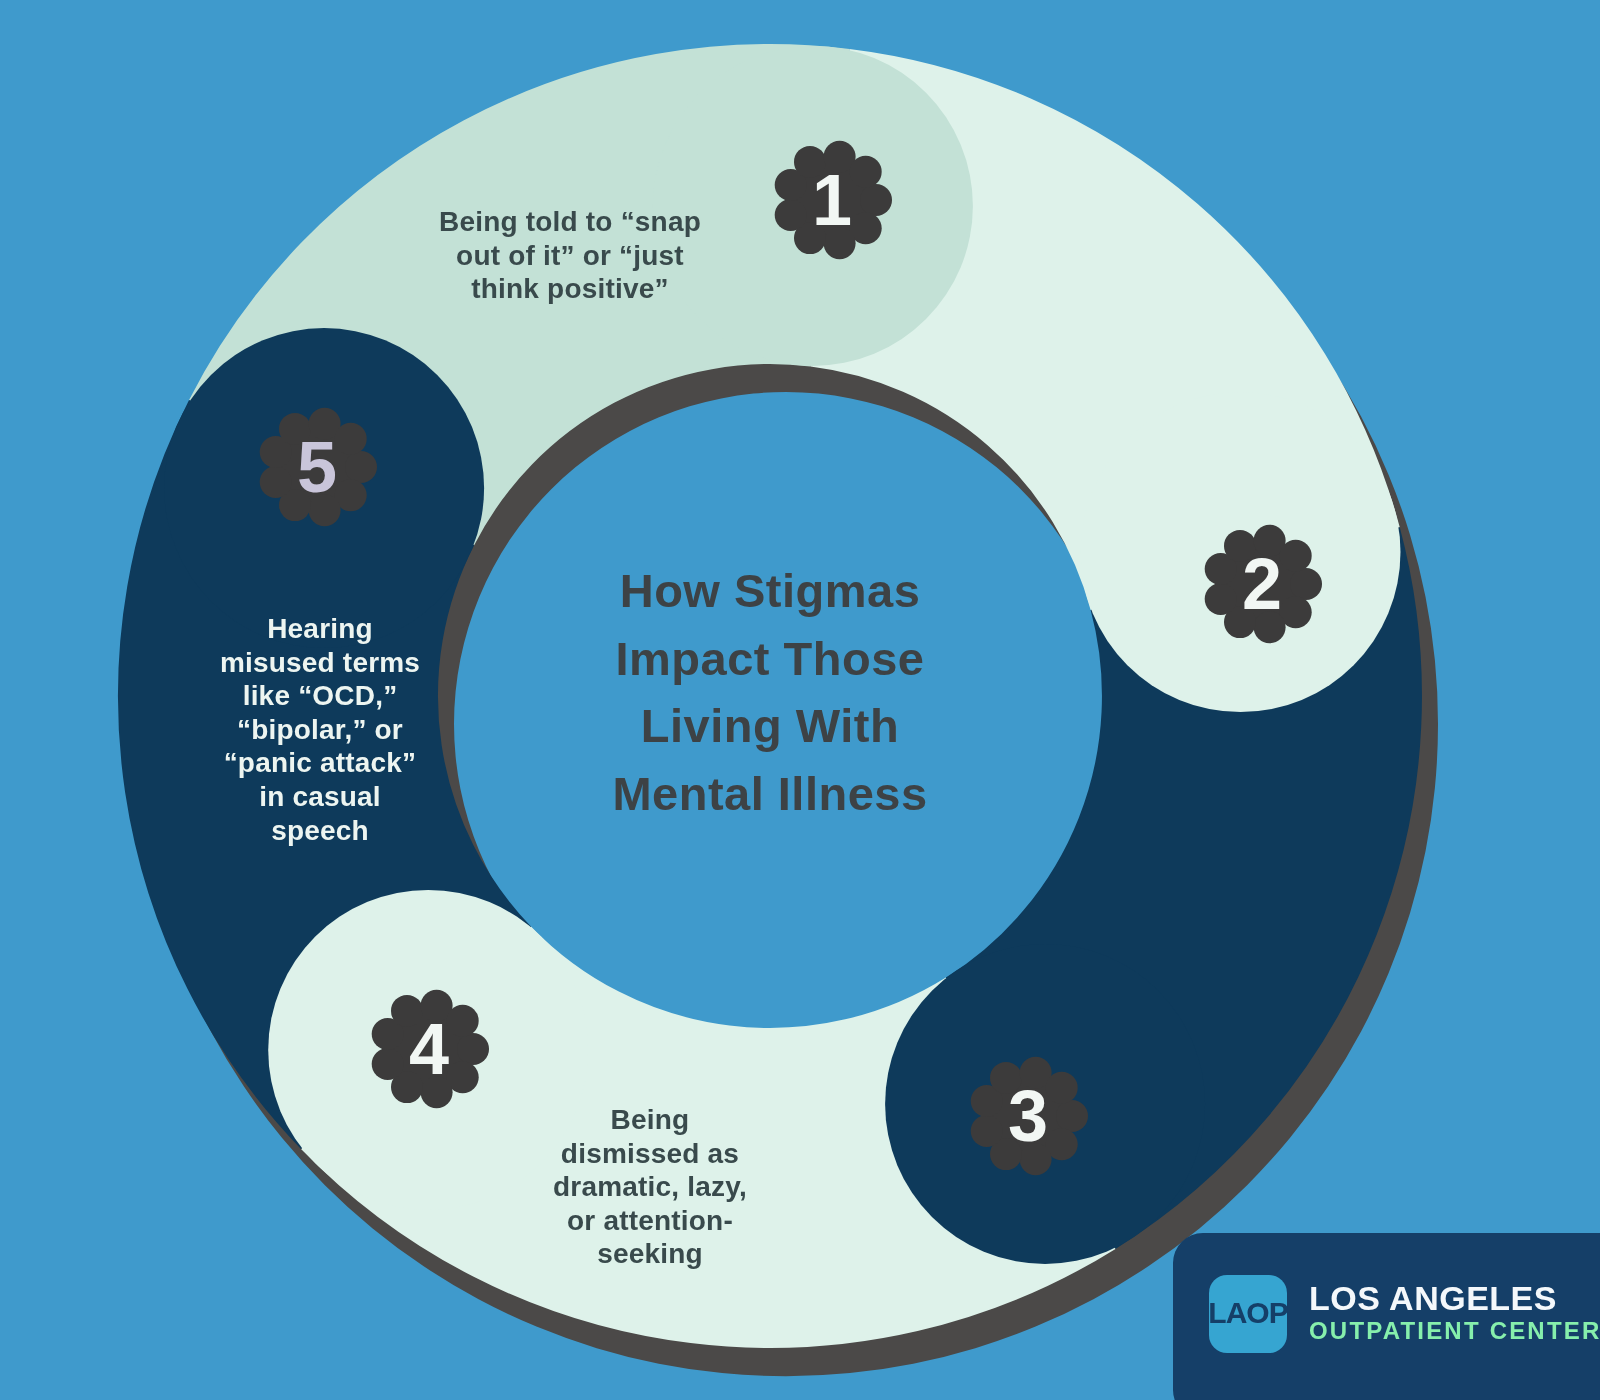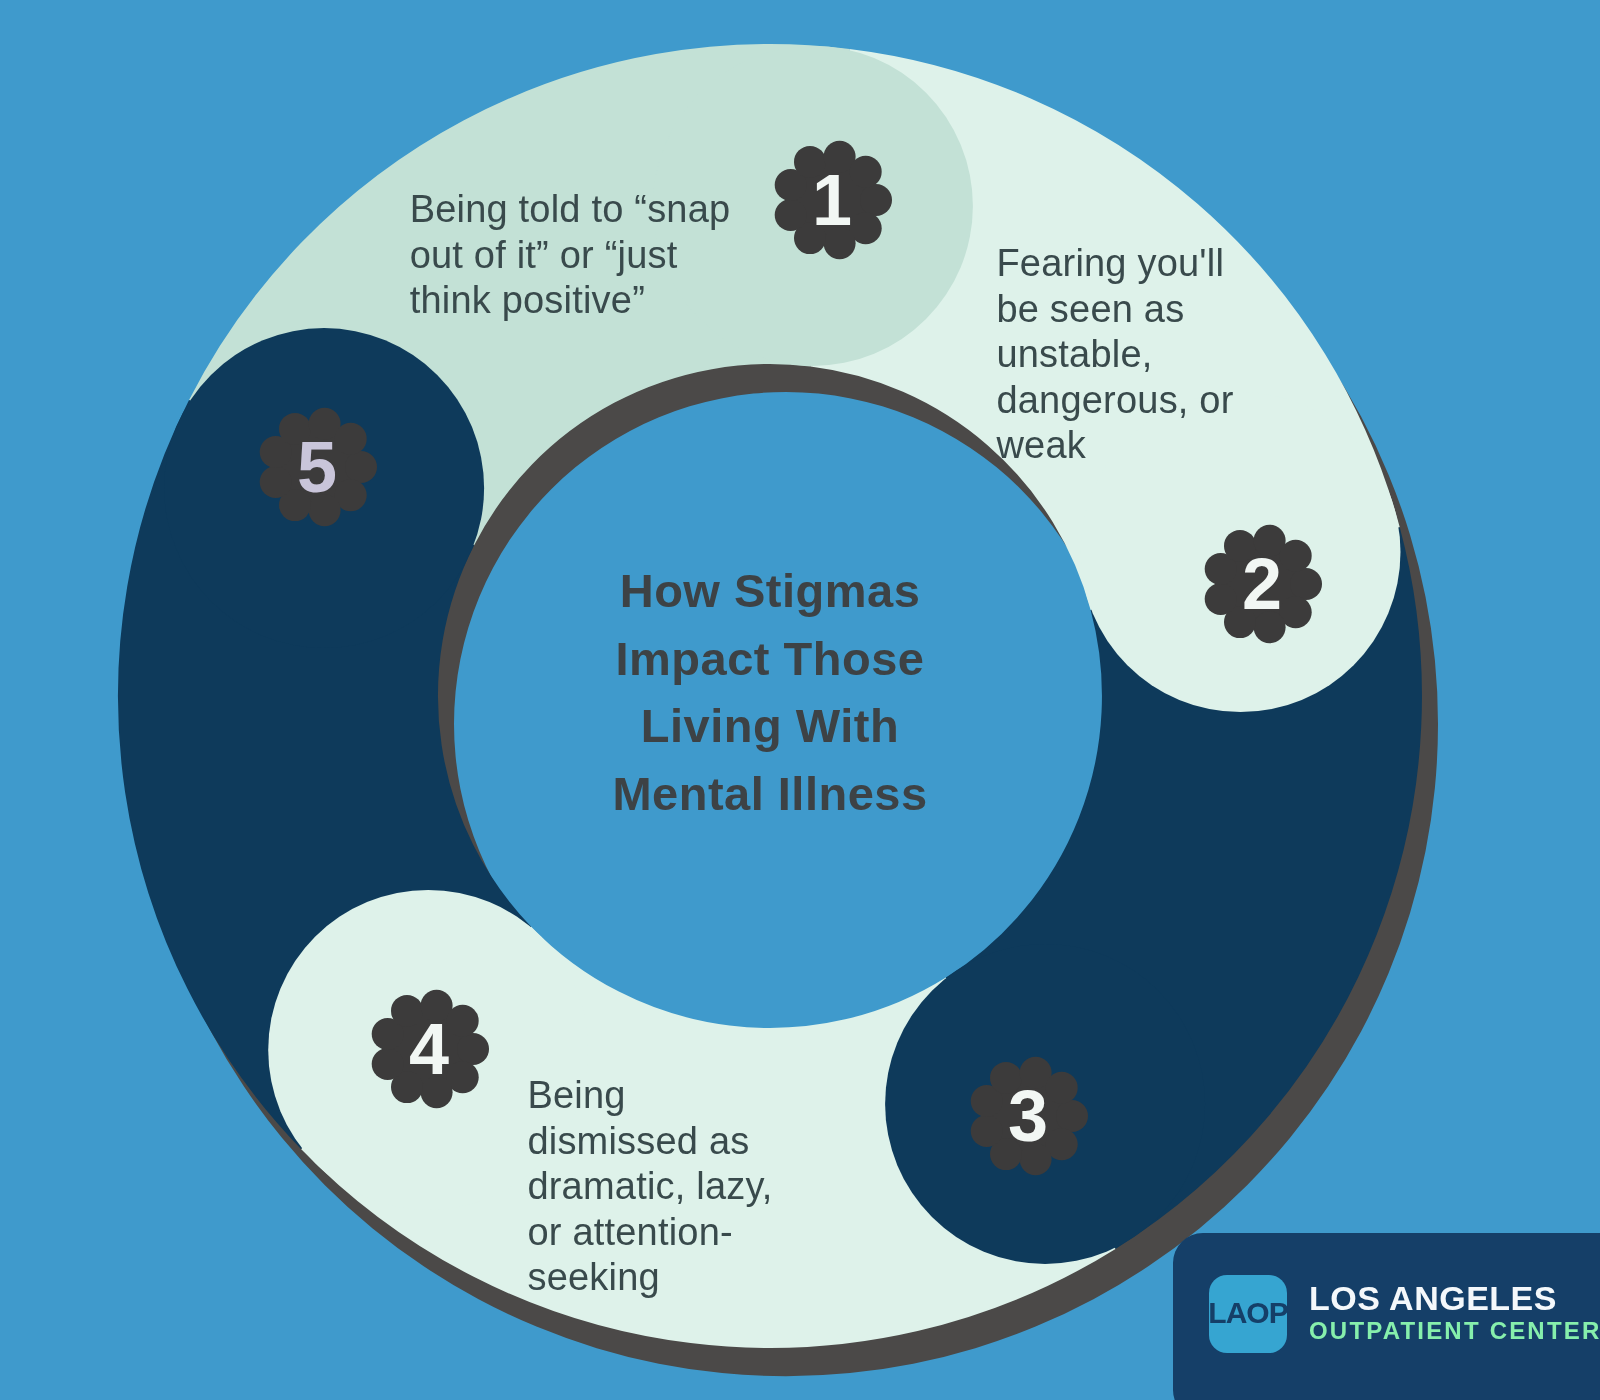--- a/index.html
+++ b/index.html
@@ -13,24 +13,25 @@
   svg.ring{position:absolute;left:0;top:0;}
   .badge-num{
     font-family:"Liberation Sans", sans-serif;
     font-weight:bold;
     font-size:72px;
     text-anchor:middle;
   }
   .seg-text{
     position:absolute;
     transform:translate(-50%,-50%);
+    text-align:center;
     white-space:pre-line;
-    font-size:38px;
+    font-size:28px;
     line-height:1.2;
-    font-weight:400;
+    font-weight:700;
     letter-spacing:0.2px;
   }
   .seg-dark{color:#394a4c;}
   .seg-light{color:#edf5f1;}
   .title{
     position:absolute;
     left:770px;top:692px;
     transform:translate(-50%,-50%);
     text-align:center;
     white-space:pre-line;
@@ -141,30 +142,32 @@
   </svg>
 
   <div class="title">How Stigmas
 Impact Those
 Living With
 Mental Illness</div>
 
   <div class="seg-text seg-dark" style="left:570px;  top:255px;">Being told to “snap
 out of it” or “just
 think positive”</div>
-  <div class="seg-text seg-dark" style="left:1115px; top:355px;">Fearing you'll
-be seen as
-unstable,
-dangerous, or
-weak</div>
   <div class="seg-text seg-dark" style="left:650px;  top:1172px;margin-top:15px;">Being
 dismissed as
 dramatic, lazy,
 or attention-
 seeking</div>
+  <div class="seg-text seg-light" style="left:320px;  top:730px;">Hearing
+misused terms
+like “OCD,”
+“bipolar,” or
+“panic attack”
+in casual
+speech</div>
 
   <div class="logo-panel">
     <div class="logo-square">
       <span>LA</span>
       <span>OP</span>
     </div>
     <div class="brand">
       <span class="brand-top">LOS ANGELES</span>
       <span class="brand-bottom">OUTPATIENT CENTER</span>
     </div>

